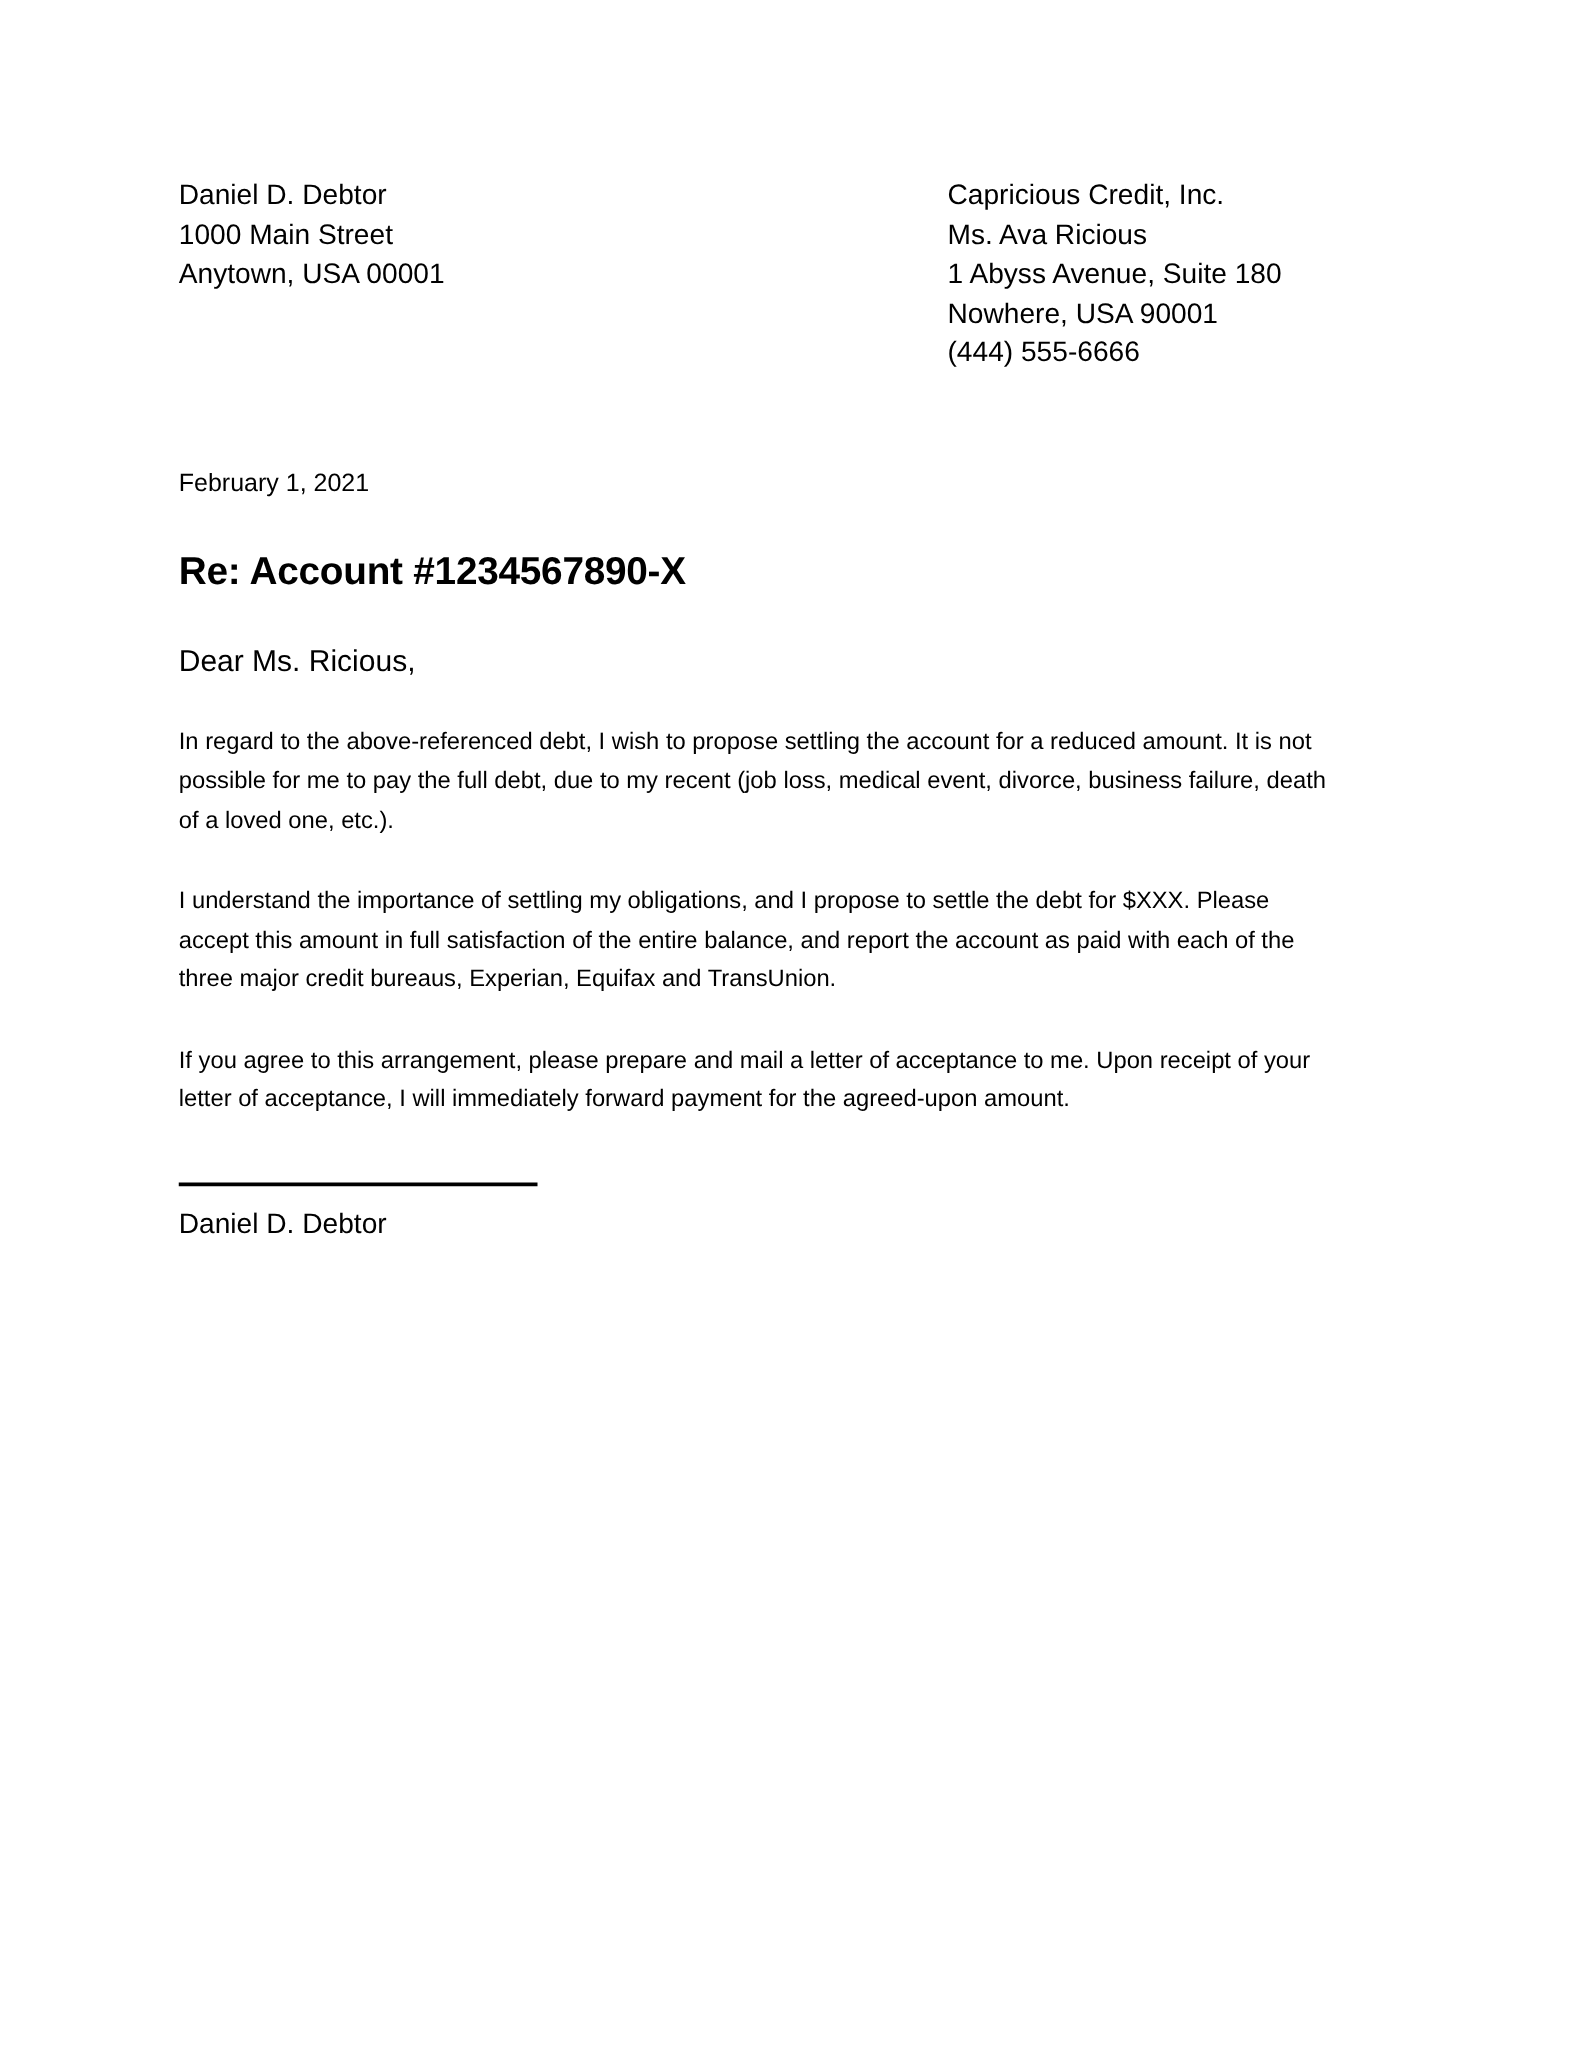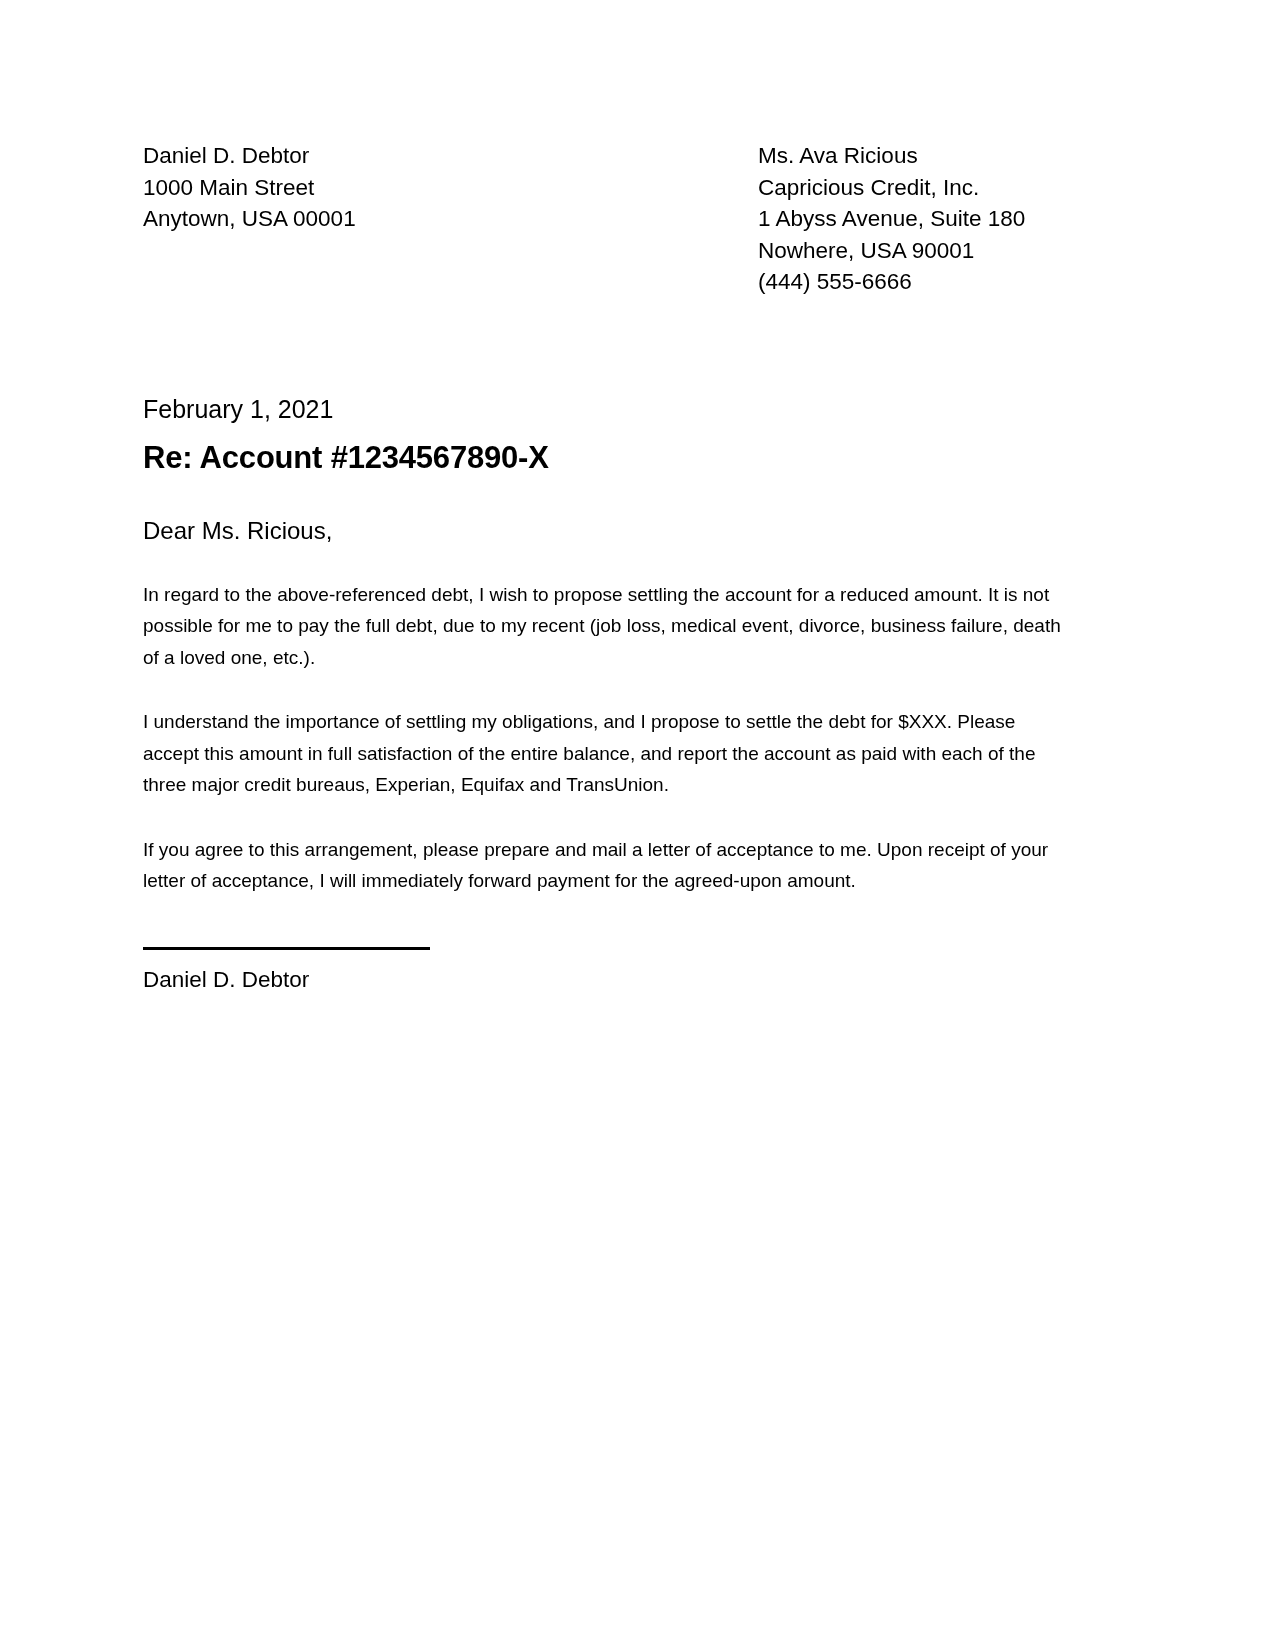--- a/index.html
+++ b/index.html
@@ -45,27 +45,27 @@
     flex: 0 0 615px;
   }
   .addr-recipient {
     flex: 1 1 auto;
   }
   .addr-line {
     display: block;
   }
   
   .date-line {
-    margin-top: 96px;
-    font-size: 25px;
+    margin-top: 74px;
+    font-size: 20px;
     line-height: 30px;
   }
   
   .subject {
-    margin-top: 16px;
+    margin-top: 37px;
     font-size: 31px;
     font-weight: bold;
     line-height: 36px;
     letter-spacing: -0.2px;
   }
   
   .salutation {
     margin-top: 39px;
     font-size: 24px;
     line-height: 31px;
@@ -102,22 +102,22 @@
 
     <div class="addresses">
 
       <div class="addr-block addr-sender">
         <span class="addr-line">Daniel D. Debtor</span>
         <span class="addr-line">1000 Main Street</span>
         <span class="addr-line">Anytown, USA 00001</span>
       </div>
 
       <div class="addr-block addr-recipient">
+        <span class="addr-line">Capricious Credit, Inc.</span>
         <span class="addr-line">Ms. Ava Ricious</span>
-        <span class="addr-line">Capricious Credit, Inc.</span>
         <span class="addr-line">1 Abyss Avenue, Suite 180</span>
         <span class="addr-line">Nowhere, USA 90001</span>
         <span class="addr-line">(444) 555-6666</span>
       </div>
 
     </div>
 
     <div class="date-line">February 1, 2021</div>
 
     <div class="subject">Re: Account #1234567890-X</div>

